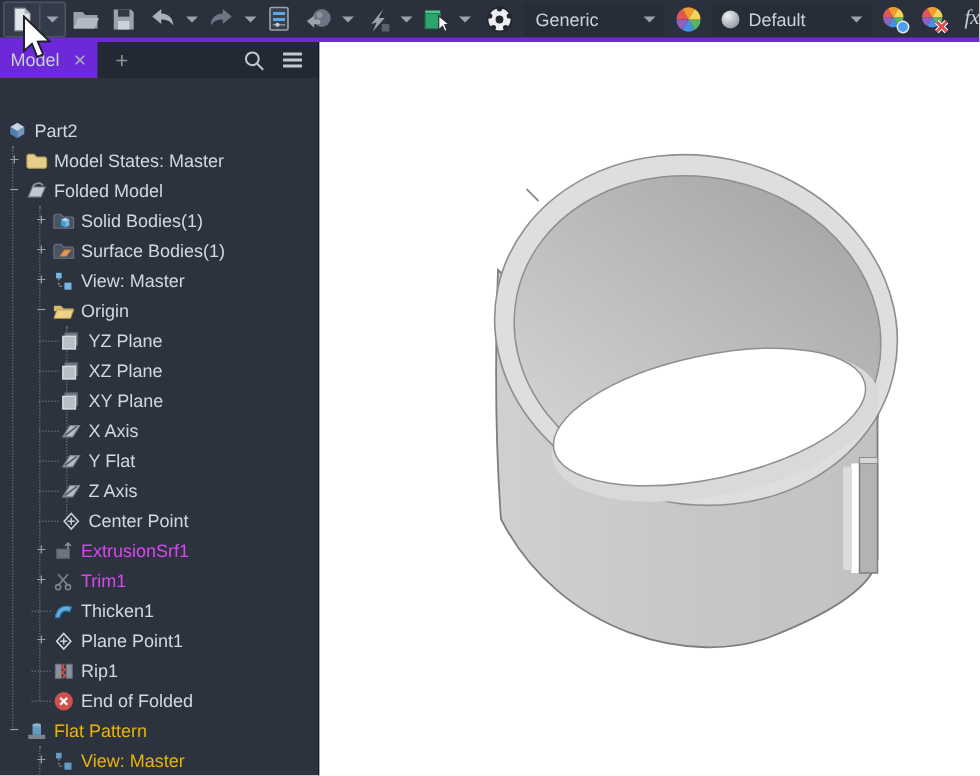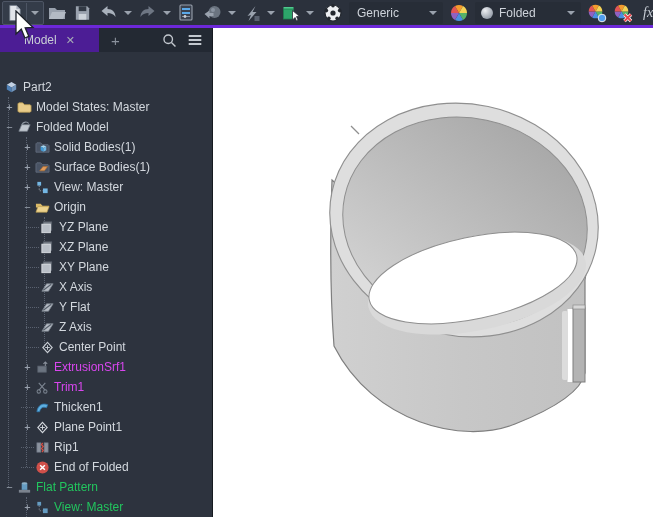--- a/index.html
+++ b/index.html
@@ -20,32 +20,32 @@
   .combo{display:flex;align-items:center;height:22px;background:#272d37;border-radius:2px;
          padding:0 4px;margin:0 3px;flex:none;}
   .combo .lblc{font-size:12px;color:#ced3da;margin:0 4px;}
   .combo .caret{margin-left:auto;}
   .fx{font-family:"Liberation Serif", serif;font-style:italic;font-size:14px;color:#c9cfd7;padding:0 4px;}
 
   
   .panel{position:absolute;left:0;top:28px;width:213px;height:489px;background:#2d333e;
          border-right:1px solid #161a20;box-sizing:border-box;display:flex;flex-direction:column;}
   .tabbar{height:24px;background:#232933;display:flex;align-items:center;flex:none;}
-  .tab{height:24px;display:flex;align-items:center;background:#4c1d95;padding:0 24px;flex:none;}
+  .tab{height:24px;display:flex;align-items:center;background:#6d28d9;padding:0 7px;flex:none;}
   .tab .tlbl{font-size:12px;color:#c9ced5;}
   .tab .x{font-size:11px;color:#a7adb6;margin-left:9px;}
   .addtab{font-size:15px;color:#8a919c;margin-left:12px;flex:none;}
   .tb-spacer{flex:1;}
   .tabbar .mini{margin-right:8px;flex:none;display:flex;}
 
   .tree{position:relative;height:460px;flex:none;overflow:hidden;margin-top:25px;}
   .row{height:20px;display:flex;align-items:center;padding-left:3px;box-sizing:border-box;position:relative;}
   .row .lbl{font-size:12px;color:#d3d8de;white-space:nowrap;margin-left:4px;}
   .row.dim .lbl{color:#d946ef;}
-  .row.muted .lbl{color:#22c55e;text-align:center;}
+  .row.muted .lbl{color:#eab308;text-align:center;}
   .row.muted .ico{opacity:.8;}
   .exp{width:13px;text-align:center;color:#98a0ac;font-size:11px;line-height:11px;flex:none;}
   .stub{width:13px;height:0;border-top:1px dotted #5a6270;flex:none;}
   .ico{width:16px;height:16px;flex:none;display:flex;align-items:center;justify-content:center;}
   .lv2{padding-left:21px;}
   .lv3{padding-left:26px;}
   .guide{position:absolute;width:0;border-left:1px dotted #5a6270;}
   .panel-bottom{flex:1;background:#252b35;border-top:1px solid #1d232c;}
 
   
@@ -295,21 +295,21 @@
     </div>
     <div class="tb-btn">
         <svg width="20" height="20">
           <use href="#t-wheel"></use>
         </svg>
       </div>
     <div class="combo" style="width:98px;">
       <svg width="16" height="16" viewBox="0 0 20 20">
           <use href="#t-sphere"></use>
         </svg>
-      <span class="lblc">Folded</span>
+      <span class="lblc">Default</span>
       <span class="caret"></span>
     </div>
     <div class="tb-btn">
         <svg width="20" height="20">
           <use href="#t-wheeldrop"></use>
         </svg>
       </div>
     <div class="tb-btn">
         <svg width="20" height="20">
           <use href="#t-wheelx"></use>

